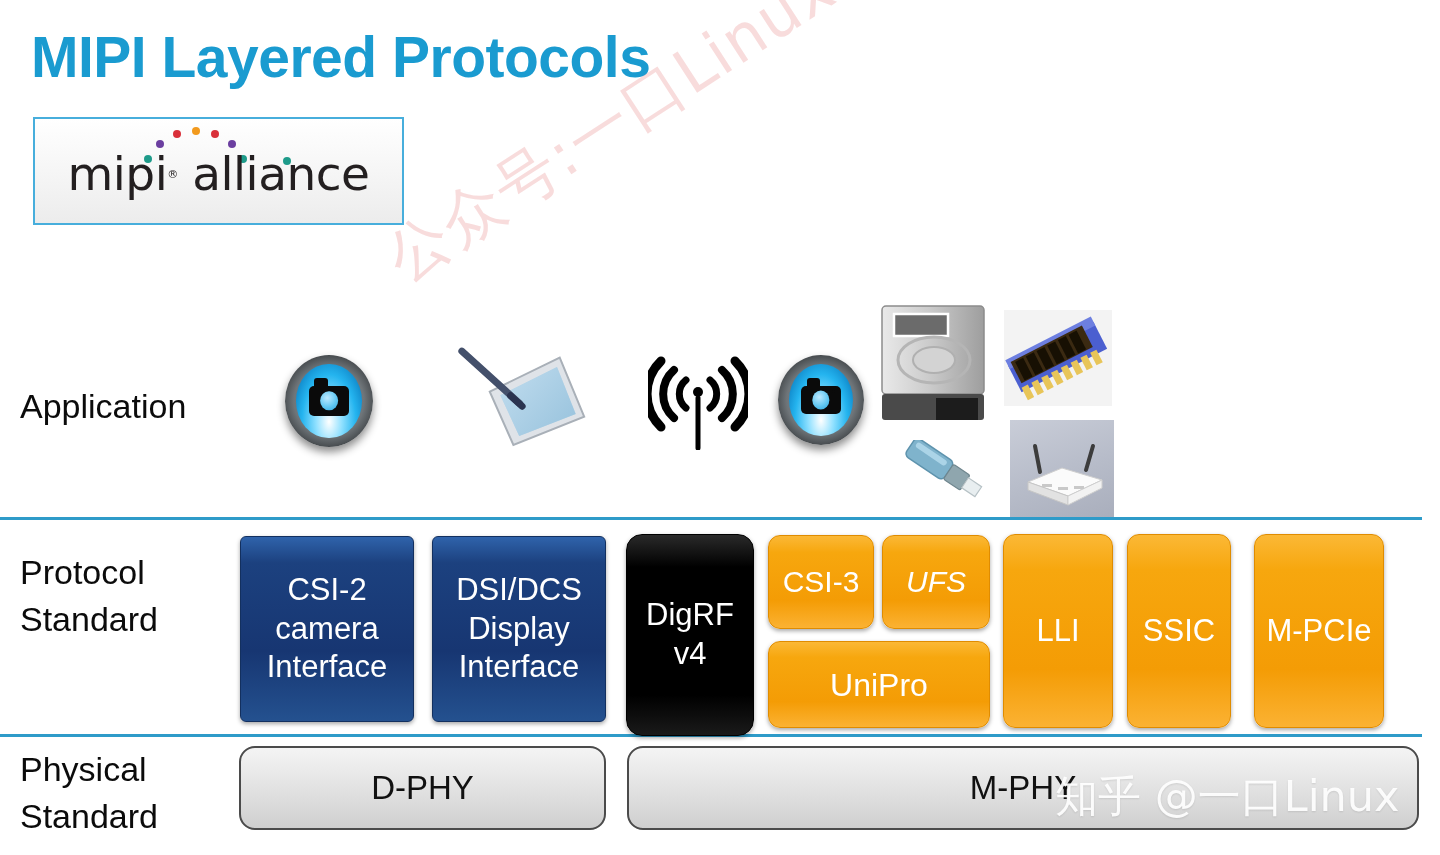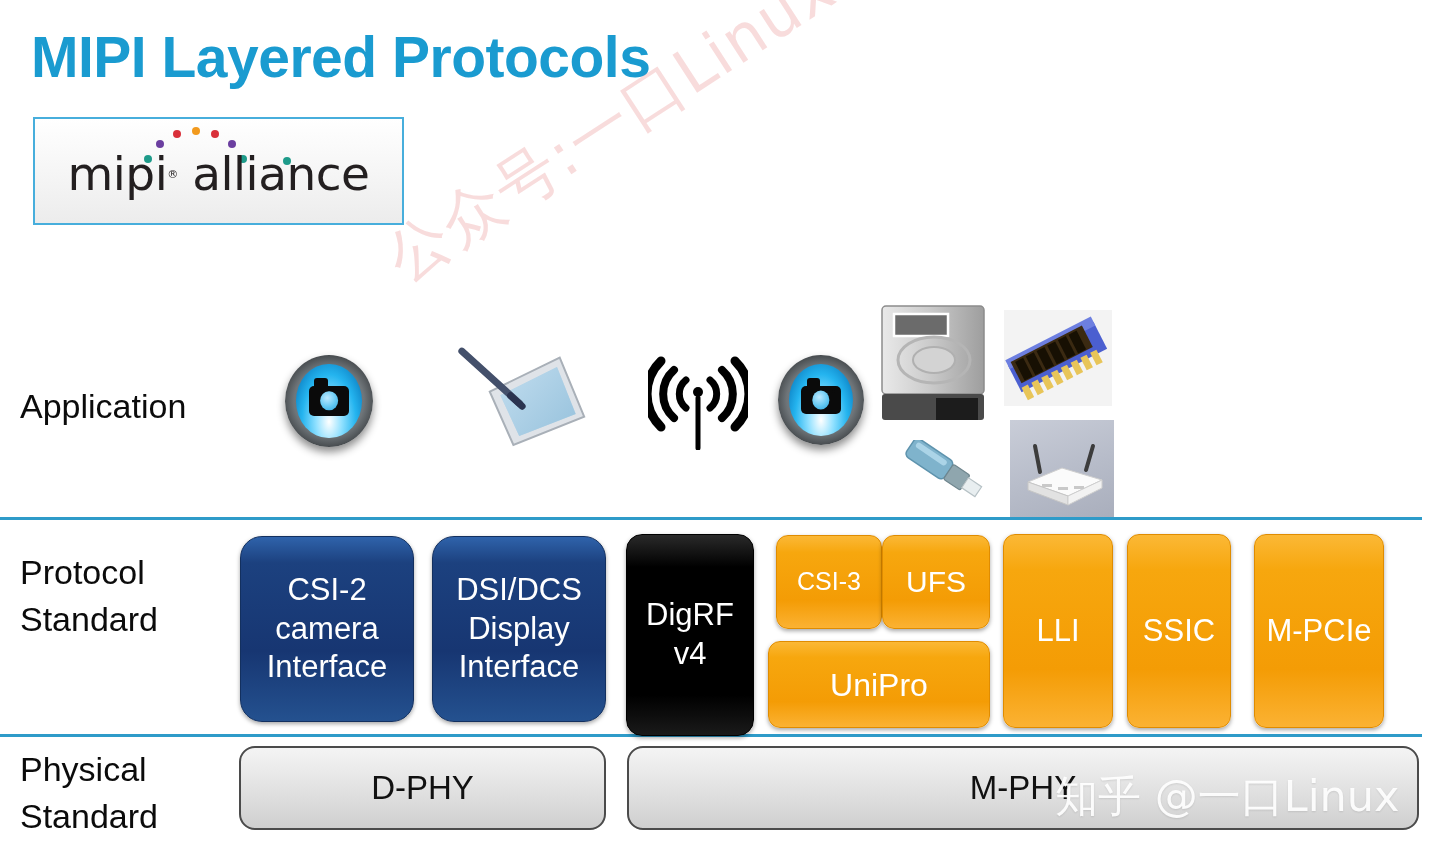--- a/index.html
+++ b/index.html
@@ -109,21 +109,21 @@
     width: 1422px;
     height: 3px;
     background: #2E9BC9;
   }
   #divider-top    { top: 517px; }
   #divider-bottom { top: 734px; }
 
   
   .pbox {
     position: absolute;
-    border-radius: 22px;
+    border-radius: 6px;
     display: flex;
     align-items: center;
     justify-content: center;
     text-align: center;
     color: #ffffff;
     font-size: 31px;
     line-height: 1.25;
     box-sizing: border-box;
     white-space: pre-line;
     box-shadow: 0 2px 4px rgba(0,0,0,0.35);
@@ -413,23 +413,23 @@
 camera
 Interface</div>
 
   <div class="pbox blue" style="left:432px; top:536px; width:174px; height:186px;">DSI/DCS
 Display
 Interface</div>
 
   <div class="pbox black" style="left:626px; top:534px; width:128px; height:202px;">DigRF
 v4</div>
 
-  <div class="pbox orange" style="left:768px; top:535px; width:106px; height:94px; font-size:25px;margin-left:8px;">CSI-3</div>
-
-  <div class="pbox orange" style="left:882px; top:535px; width:108px; height:94px; font-size:30px;">UFS</div>
+  <div class="pbox orange" style="left:768px; top:535px; width:106px; height:94px; font-size:30px;">CSI-3</div>
+
+  <div class="pbox orange" style="left:882px; top:535px; width:108px; height:94px; font-size:30px;font-style:italic;">UFS</div>
 
   <div class="pbox orange" style="left:768px; top:641px; width:222px; height:87px; font-size:32px;">UniPro</div>
 
   <div class="pbox orange" style="left:1003px; top:534px; width:110px; height:194px;">LLI</div>
 
   <div class="pbox orange" style="left:1127px; top:534px; width:104px; height:194px;">SSIC</div>
 
   <div class="pbox orange" style="left:1254px; top:534px; width:130px; height:194px;">M-PCIe</div>
 
   <div class="row-label" id="label-physical">Physical

